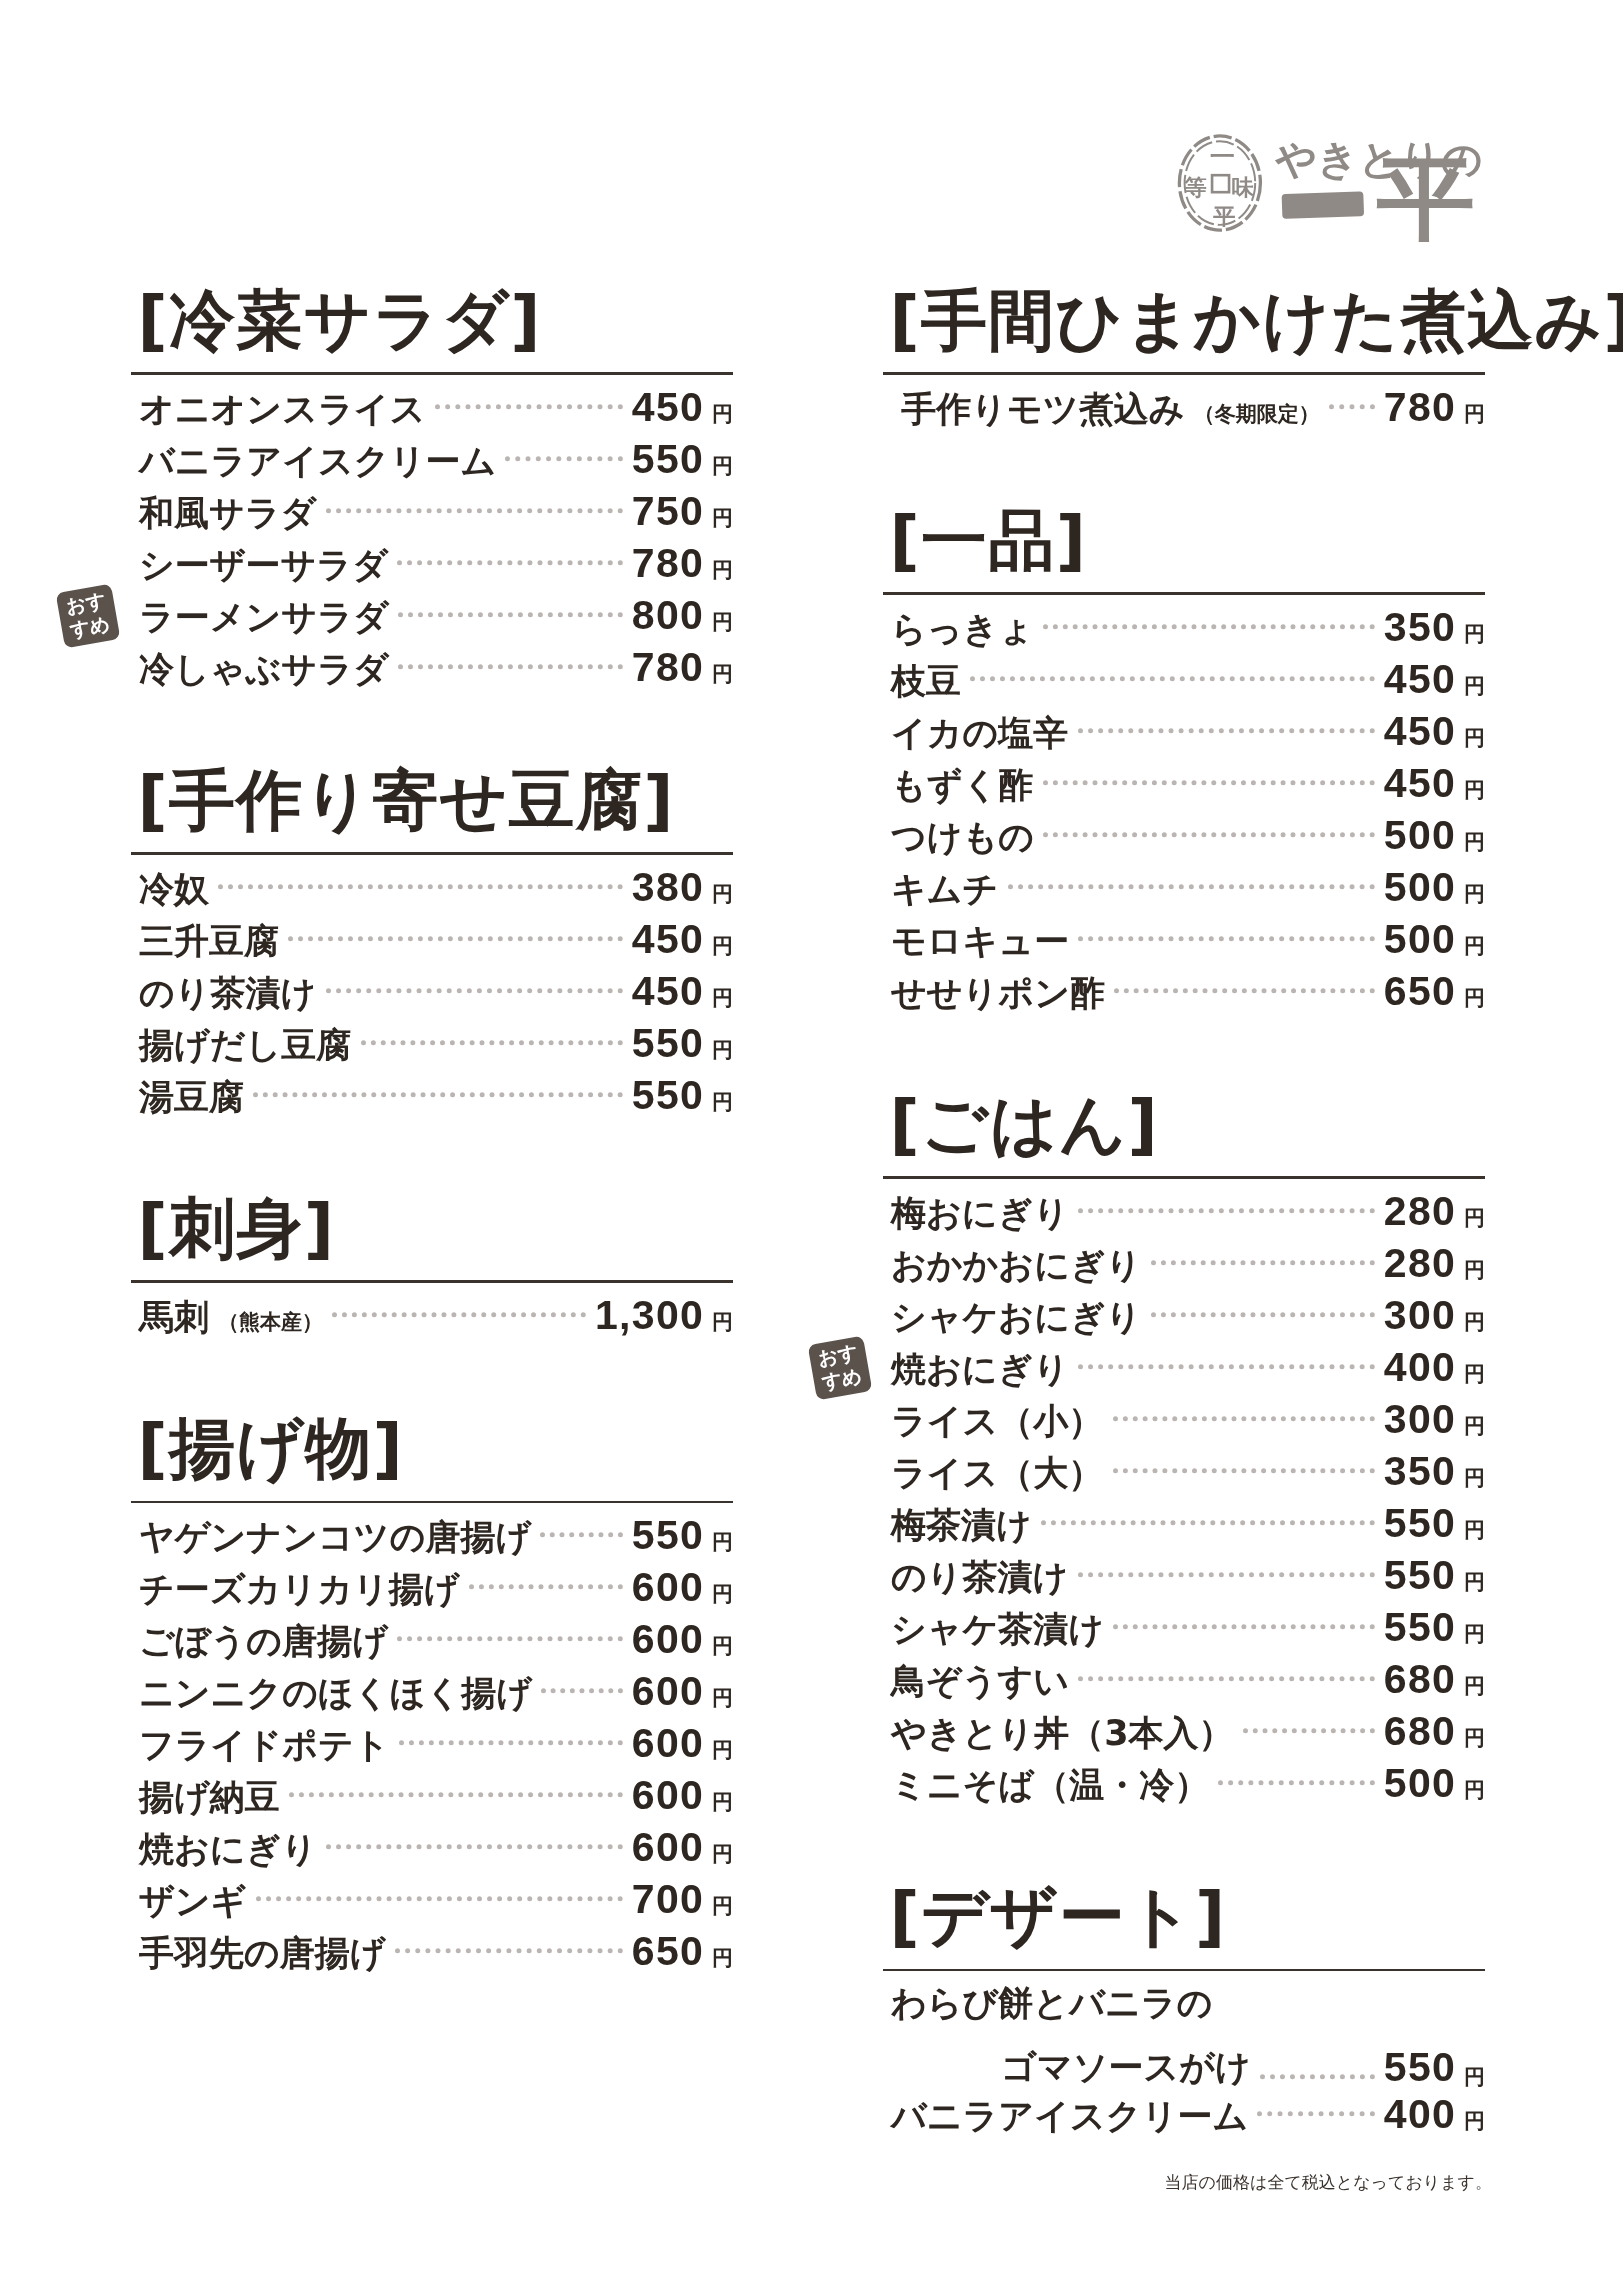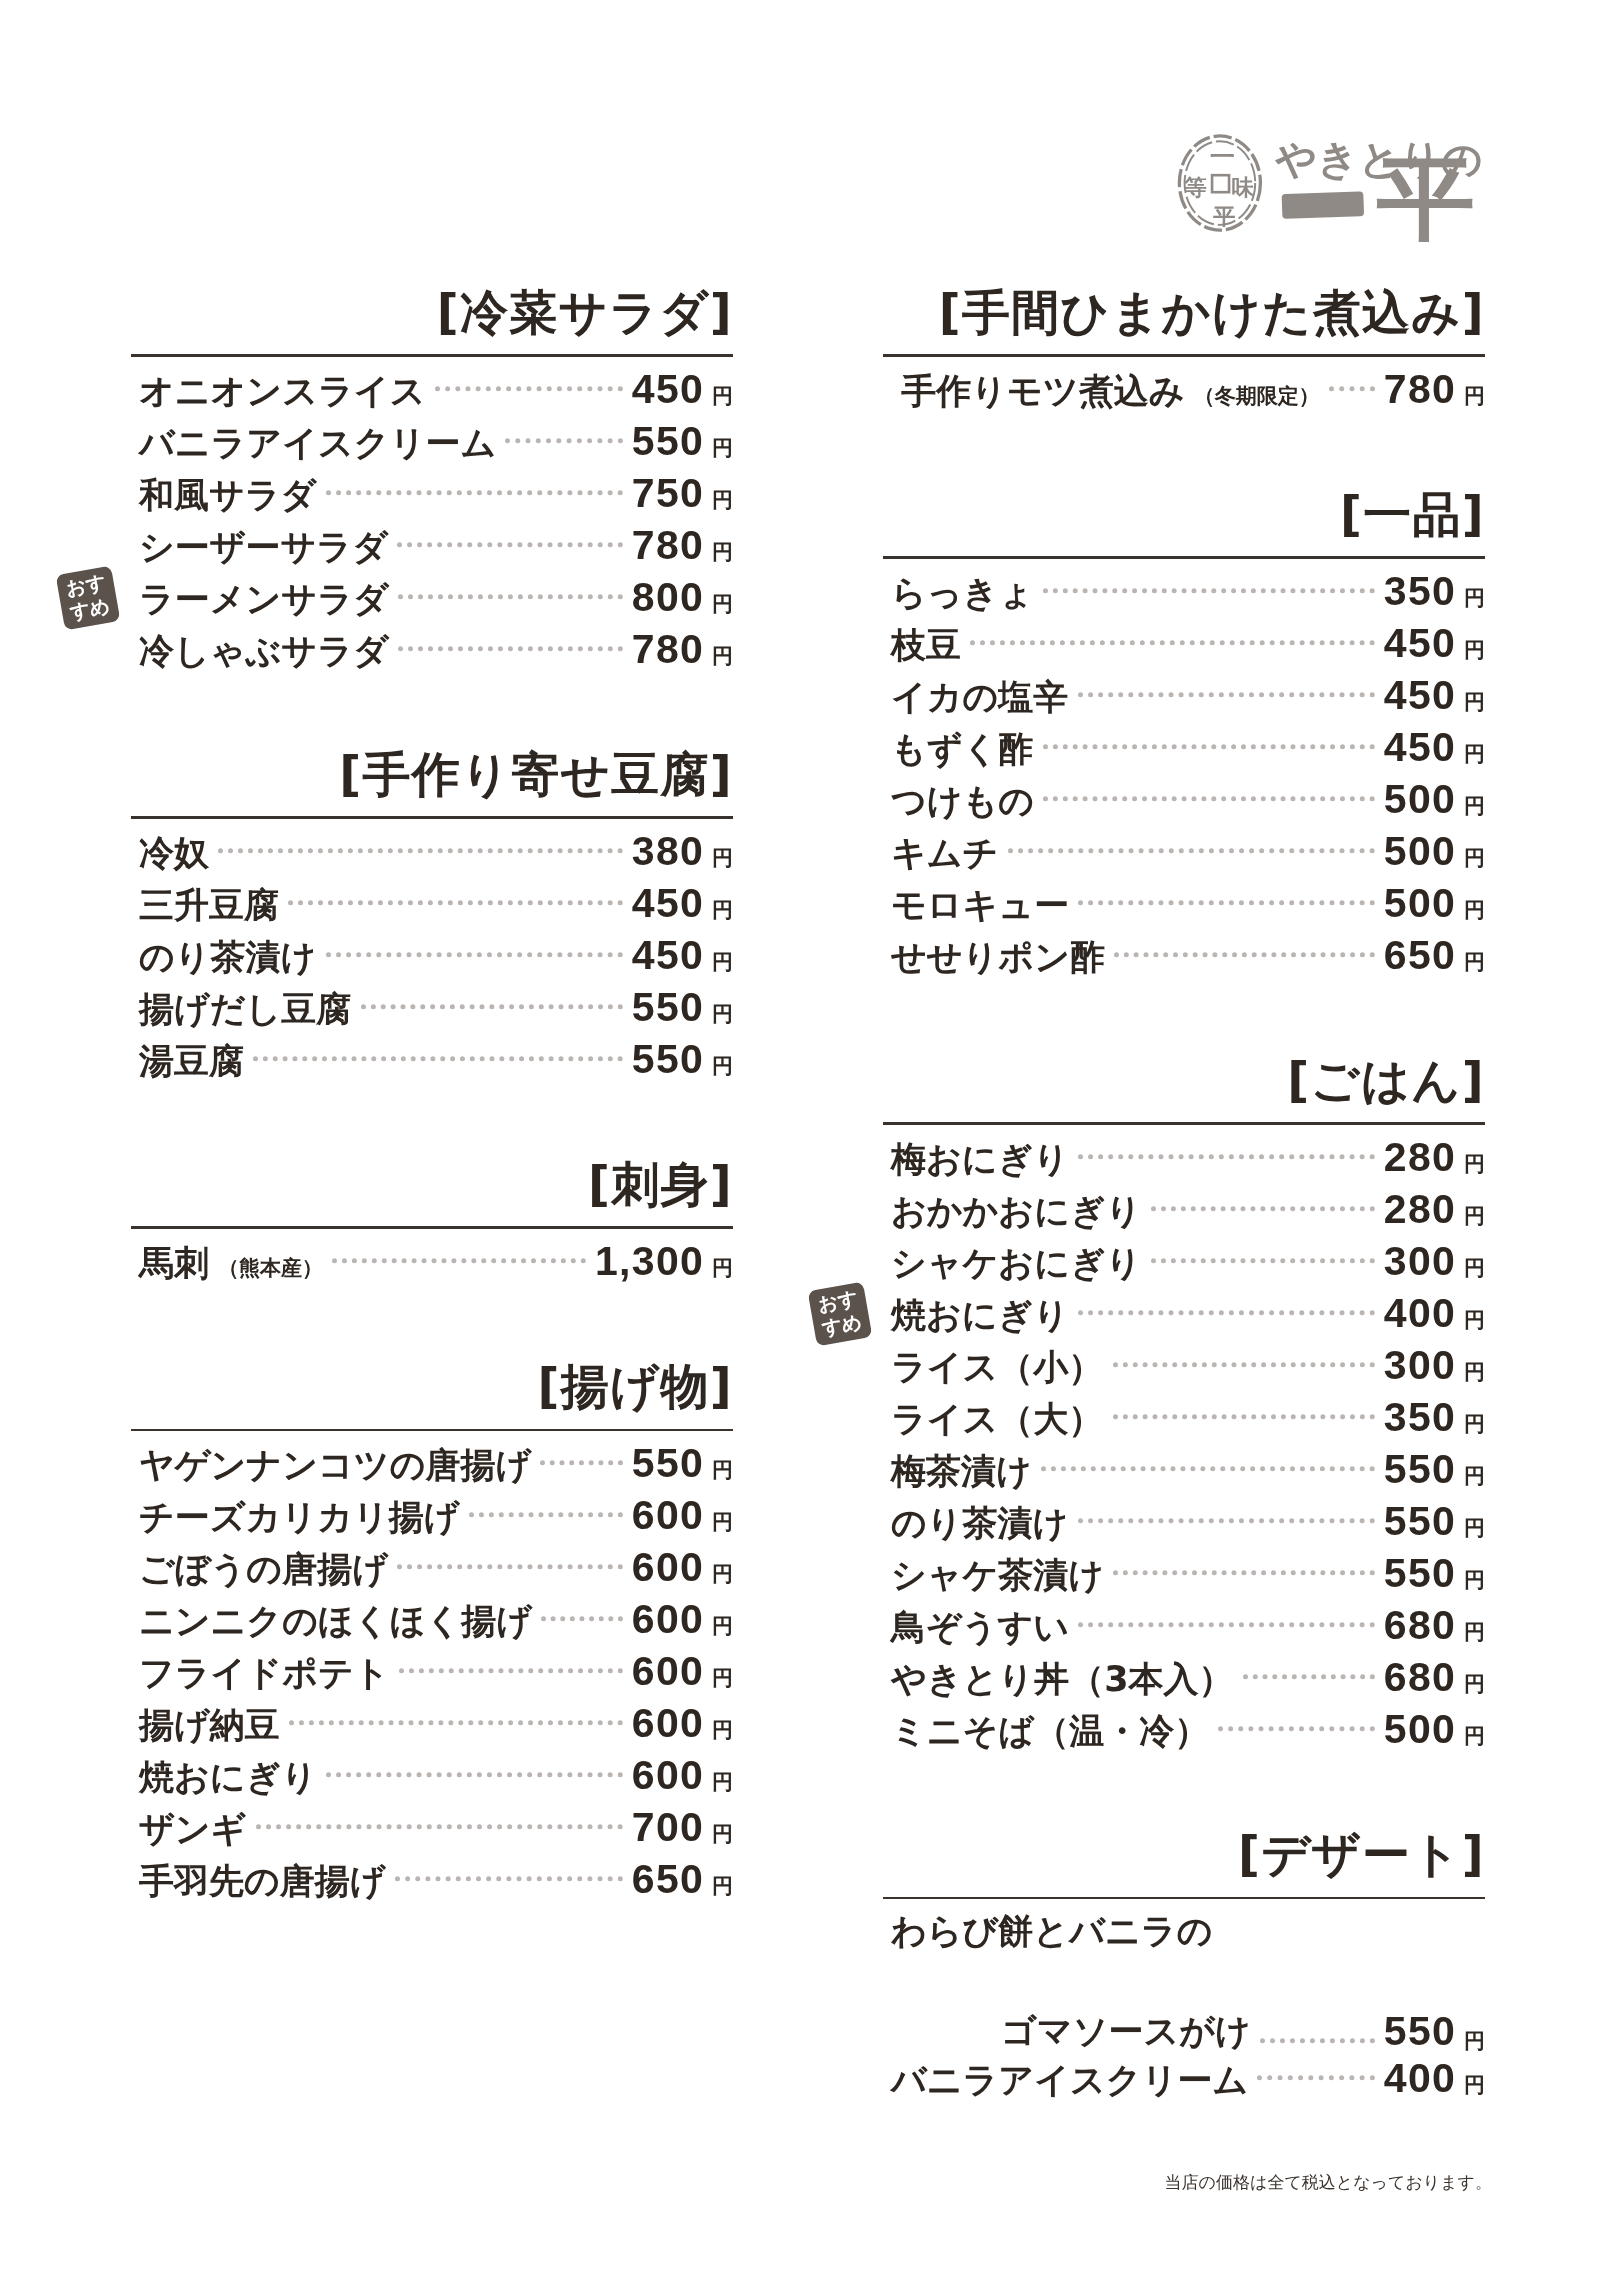--- a/index.html
+++ b/index.html
@@ -3,29 +3,29 @@
 <meta charset="utf-8">
 <style>
   html, body { margin:0; padding:0; background:#ffffff; }
   body { width:1623px; height:2295px; position:relative; overflow:hidden;
          font-family:"DejaVu Sans", "Liberation Sans", sans-serif; color:#2e2620; }
   .logo { position:absolute; left:1148px; top:111px; width:353px; height:131px; }
   .col { position:absolute; width:602px; }
   .col.left { left:131px; top:288px; }
   .col.right { left:883px; top:288px; }
   .section { position:relative; }
-  .sec-title { font-size:48px; font-weight:bold; letter-spacing:1.3px; line-height:1; margin:0 0 0 4px; padding-left:2.6px; white-space:nowrap;text-align:right; }
+  .sec-title { font-size:66px; font-weight:bold; letter-spacing:1.3px; line-height:1; margin:0 0 0 4px; padding-left:2.6px; white-space:nowrap; }
   .rule { height:2.6px; background:#3a322c; margin:18.3px 0 9.2px 0; }
   .item { position:relative; display:flex; align-items:baseline; height:52px; font-size:35px; font-weight:bold; }
   .item .name { white-space:nowrap; padding-left:7.9px; }
   .item .note { font-size:21px; font-weight:bold; margin-left:9.2px;font-family:Liberation Serif, serif; }
   .item .dots { flex:1; border-bottom:5.2px dotted #b3aeaa; margin:0 9.2px; transform:translateY(-11.8px); height:0; opacity:0.9; }
   .item .price { font-family:Liberation Sans, sans-serif; font-size:41px; font-weight:bold; letter-spacing:1.3px; }
   .item .yen { font-size:21px; font-weight:bold; margin-left:7.9px; }
-  .item.two-line { height:auto; flex-wrap:wrap;gap:36px; }
+  .item.two-line { height:auto; flex-wrap:wrap; }
   .item .line1 { width:100%; height:59px; padding-left:7.9px; white-space:nowrap; }
   .item .line2 { display:flex; align-items:flex-end; width:100%; height:52px; }
   .item .line2 .name { padding-left:118px; }
   .badge { position:absolute; left:-71px; top:-3.9px; width:56px; height:56px; background:#5b524c; border-radius:7.9px;
            transform:rotate(-10deg); color:#fff; font-size:19.6px; font-weight:bold; line-height:23.6px; text-align:center;
            display:flex; align-items:center; justify-content:center; }
   .badge span { display:block; width:50px; }
   .gap { height:72px; }
   .footer { position:absolute; right:131px; top:2171px; font-size:17px; color:#3a322c; }
 </style>

